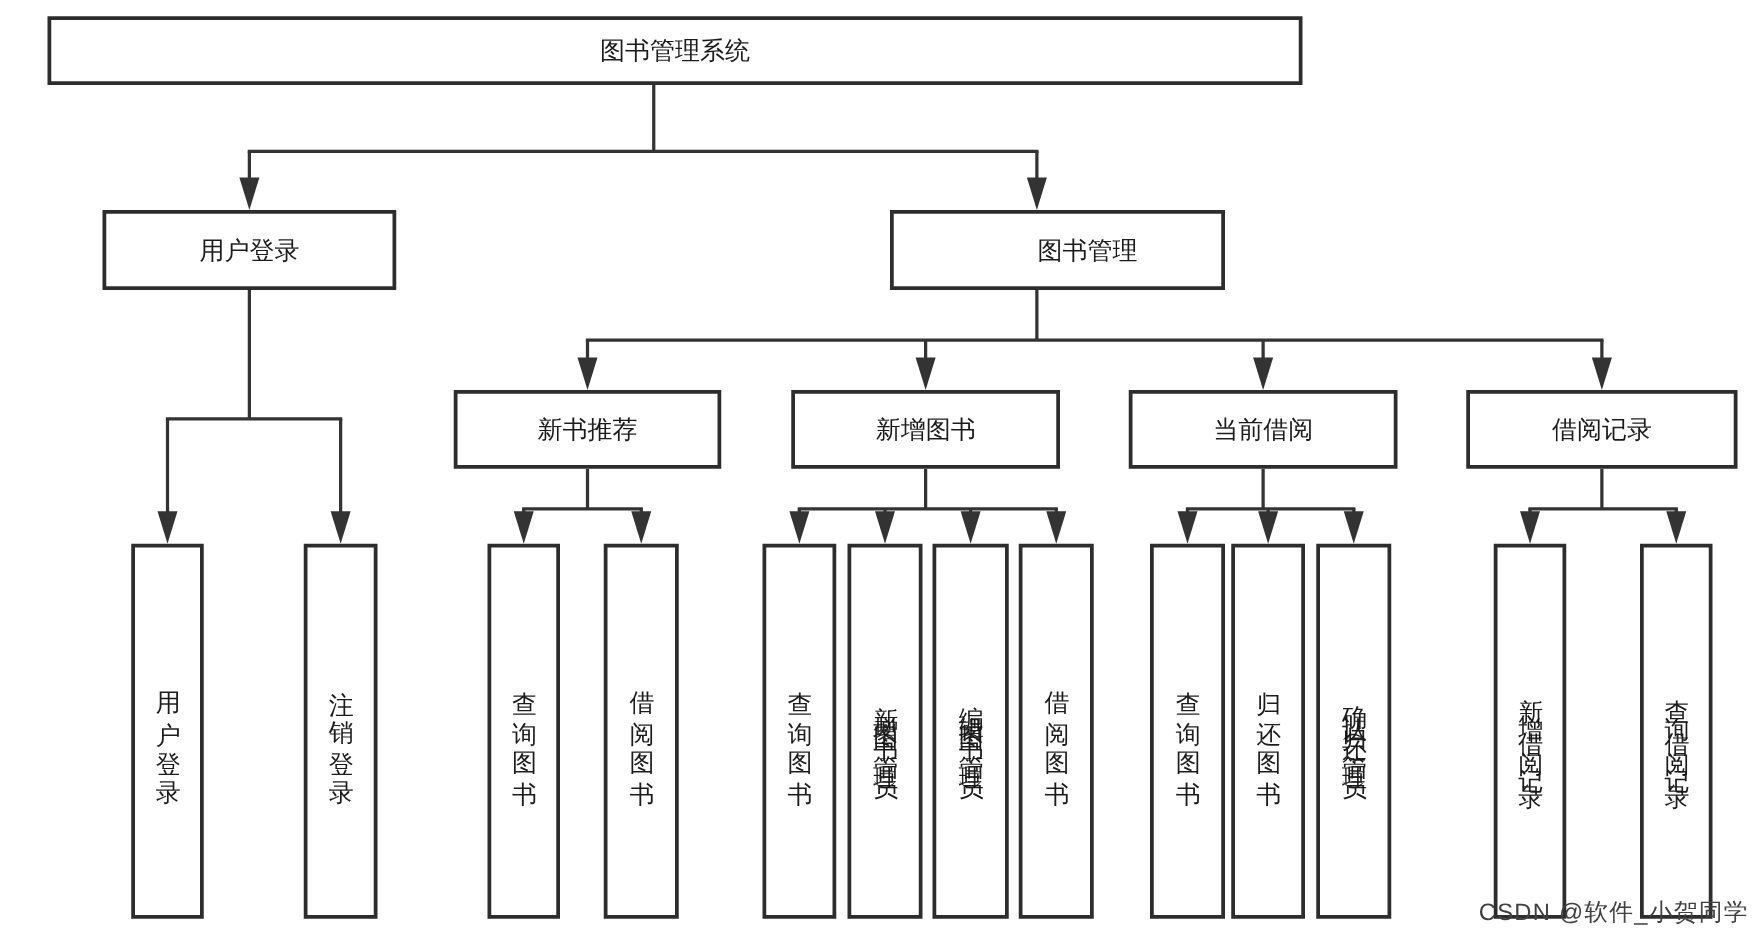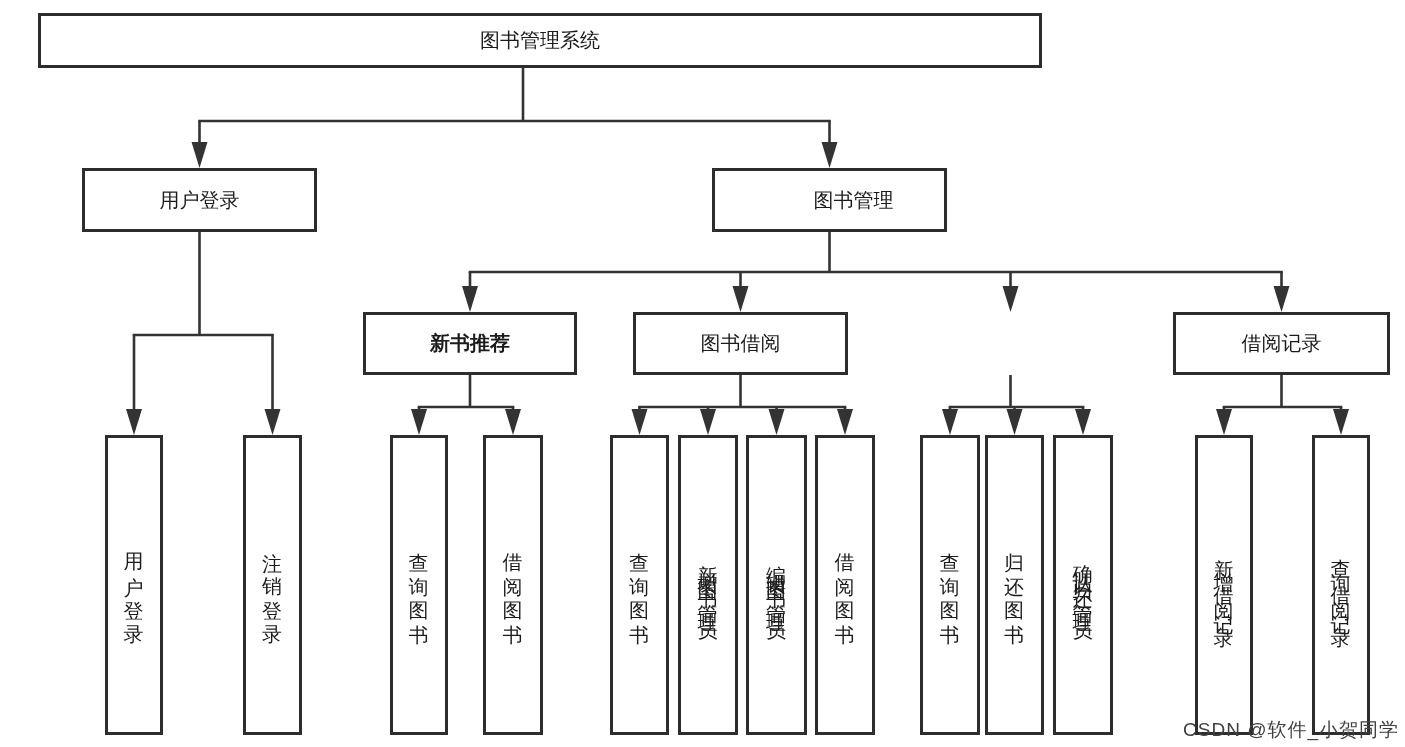--- a/index.html
+++ b/index.html
@@ -105,46 +105,49 @@
     </div>
     <div class="node h" style="left: 82px; top: 168px; width: 235px; height: 64px;">
       <span class="lbl">用户登录</span>
     </div>
     <div class="node v" style="left: 105px; top: 435px; width: 58px; height: 300px;">
       <span class="lbl loose">用户登录</span>
     </div>
     <div class="node v" style="left: 243px; top: 435px; width: 59px; height: 300px;">
       <span class="lbl loose">注销登录</span>
     </div>
-    <div class="node h" style="left: 712px; top: 168px; width: 235px; height: 64px; padding-left: 48px;">
+    <div class="node h" style="left: 712px; top: 168px; width: 268px; height: 64px; padding-left: 48px;">
       <span class="lbl">图书管理</span>
     </div>
-    <div class="node h" style="left: 363px; top: 312px; width: 214px; height: 63px; font-weight: bold;">
+    <div class="node h" style="left: 363px; top: 312px; width: 214px; height: 63px;">
       <span class="lbl">新书推荐</span>
     </div>
     <div class="node v" style="left: 390px; top: 435px; width: 58px; height: 300px;">
       <span class="lbl loose">查询图书</span>
     </div>
     <div class="node v" style="left: 483px; top: 435px; width: 60px; height: 300px;">
       <span class="lbl loose">借阅图书</span>
     </div>
     <div class="node h" style="left: 633px; top: 312px; width: 215px; height: 63px;">
-      <span class="lbl">图书借阅</span>
+      <span class="lbl">新增图书</span>
     </div>
     <div class="node v" style="left: 610px; top: 435px; width: 59px; height: 300px;">
       <span class="lbl loose">查询图书</span>
     </div>
     <div class="node v" style="left: 678px; top: 435px; width: 60px; height: 300px;">
       <span class="lbl tight">新增图书（管理员）</span>
     </div>
     <div class="node v" style="left: 746px; top: 435px; width: 61px; height: 300px;">
       <span class="lbl tight">编辑图书（管理员）</span>
     </div>
     <div class="node v" style="left: 815px; top: 435px; width: 60px; height: 300px;">
       <span class="lbl loose">借阅图书</span>
+    </div>
+    <div class="node h" style="left: 903px; top: 312px; width: 215px; height: 63px;">
+      <span class="lbl">当前借阅</span>
     </div>
     <div class="node v" style="left: 920px; top: 435px; width: 60px; height: 300px;">
       <span class="lbl loose">查询图书</span>
     </div>
     <div class="node v" style="left: 985px; top: 435px; width: 59px; height: 300px;">
       <span class="lbl loose">归还图书</span>
     </div>
     <div class="node v" style="left: 1053px; top: 435px; width: 60px; height: 300px;">
       <span class="lbl tight">确认归还（管理员）</span>
     </div>

